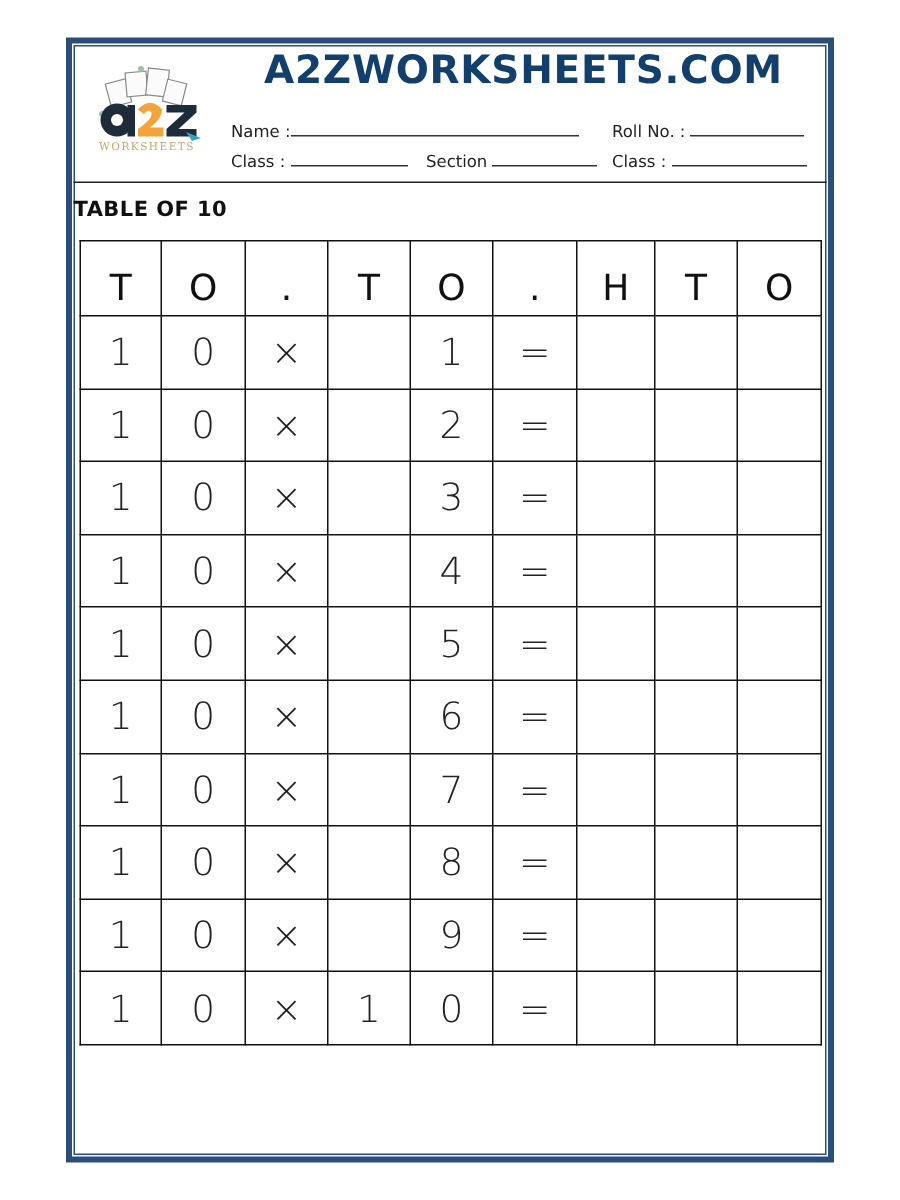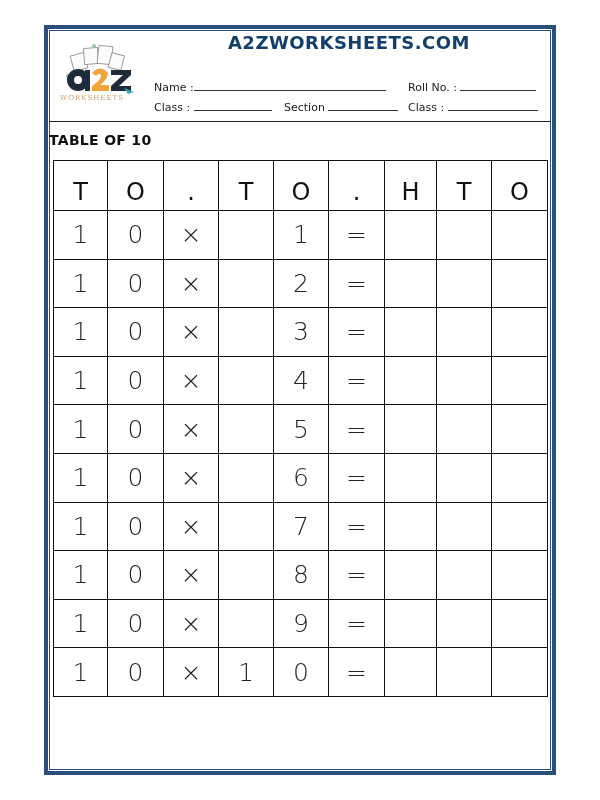--- a/index.html
+++ b/index.html
@@ -9,25 +9,25 @@
     position: absolute; left: 44px; top: 25px; width: 512px; height: 750px;
     box-sizing: border-box; border: 4px solid #2a4f7a;
   }
   .frame-inner {
     position: absolute; left: 49px; top: 30px; width: 502px; height: 740px;
     box-sizing: border-box; border: 1px solid #2a4f7a;
   }
 
   .logo { position: absolute; left: 58px; top: 42px; width: 80px; height: 64px; }
   .logo-word { position: absolute; left: 60px; top: 94px; width: 76px; font-family: "DejaVu Serif", serif;
-    font-size: 7px; letter-spacing: 1px; color: #c9a46a; text-align: left; }
+    font-size: 7px; letter-spacing: 1px; color: #c9a46a; text-align: center; }
 
   .site-title {
     position: absolute; left: 150px; top: 32px; width: 398px; text-align: center;
-    font-family: "DejaVu Sans", sans-serif; font-weight: bold; font-size: 18px; color: #123f6b; letter-spacing: 0.5px;
+    font-family: "DejaVu Sans", sans-serif; font-weight: bold; font-size: 26px; color: #123f6b; letter-spacing: 0.5px;
   }
 
   .field { position: absolute; font-size: 11px; color: #222; white-space: nowrap; }
   .field .blank { display: inline-block; border-bottom: 1px solid #333; height: 10px; vertical-align: baseline; }
 
   .header-rule { position: absolute; left: 49px; top: 121px; width: 502px; height: 1px; background: #222; }
 
   .table-title {
     position: absolute; left: 49px; top: 132px; width: 502px; text-align: left;
     font-weight: bold; font-size: 14px; color: #111; letter-spacing: 0.3px;

